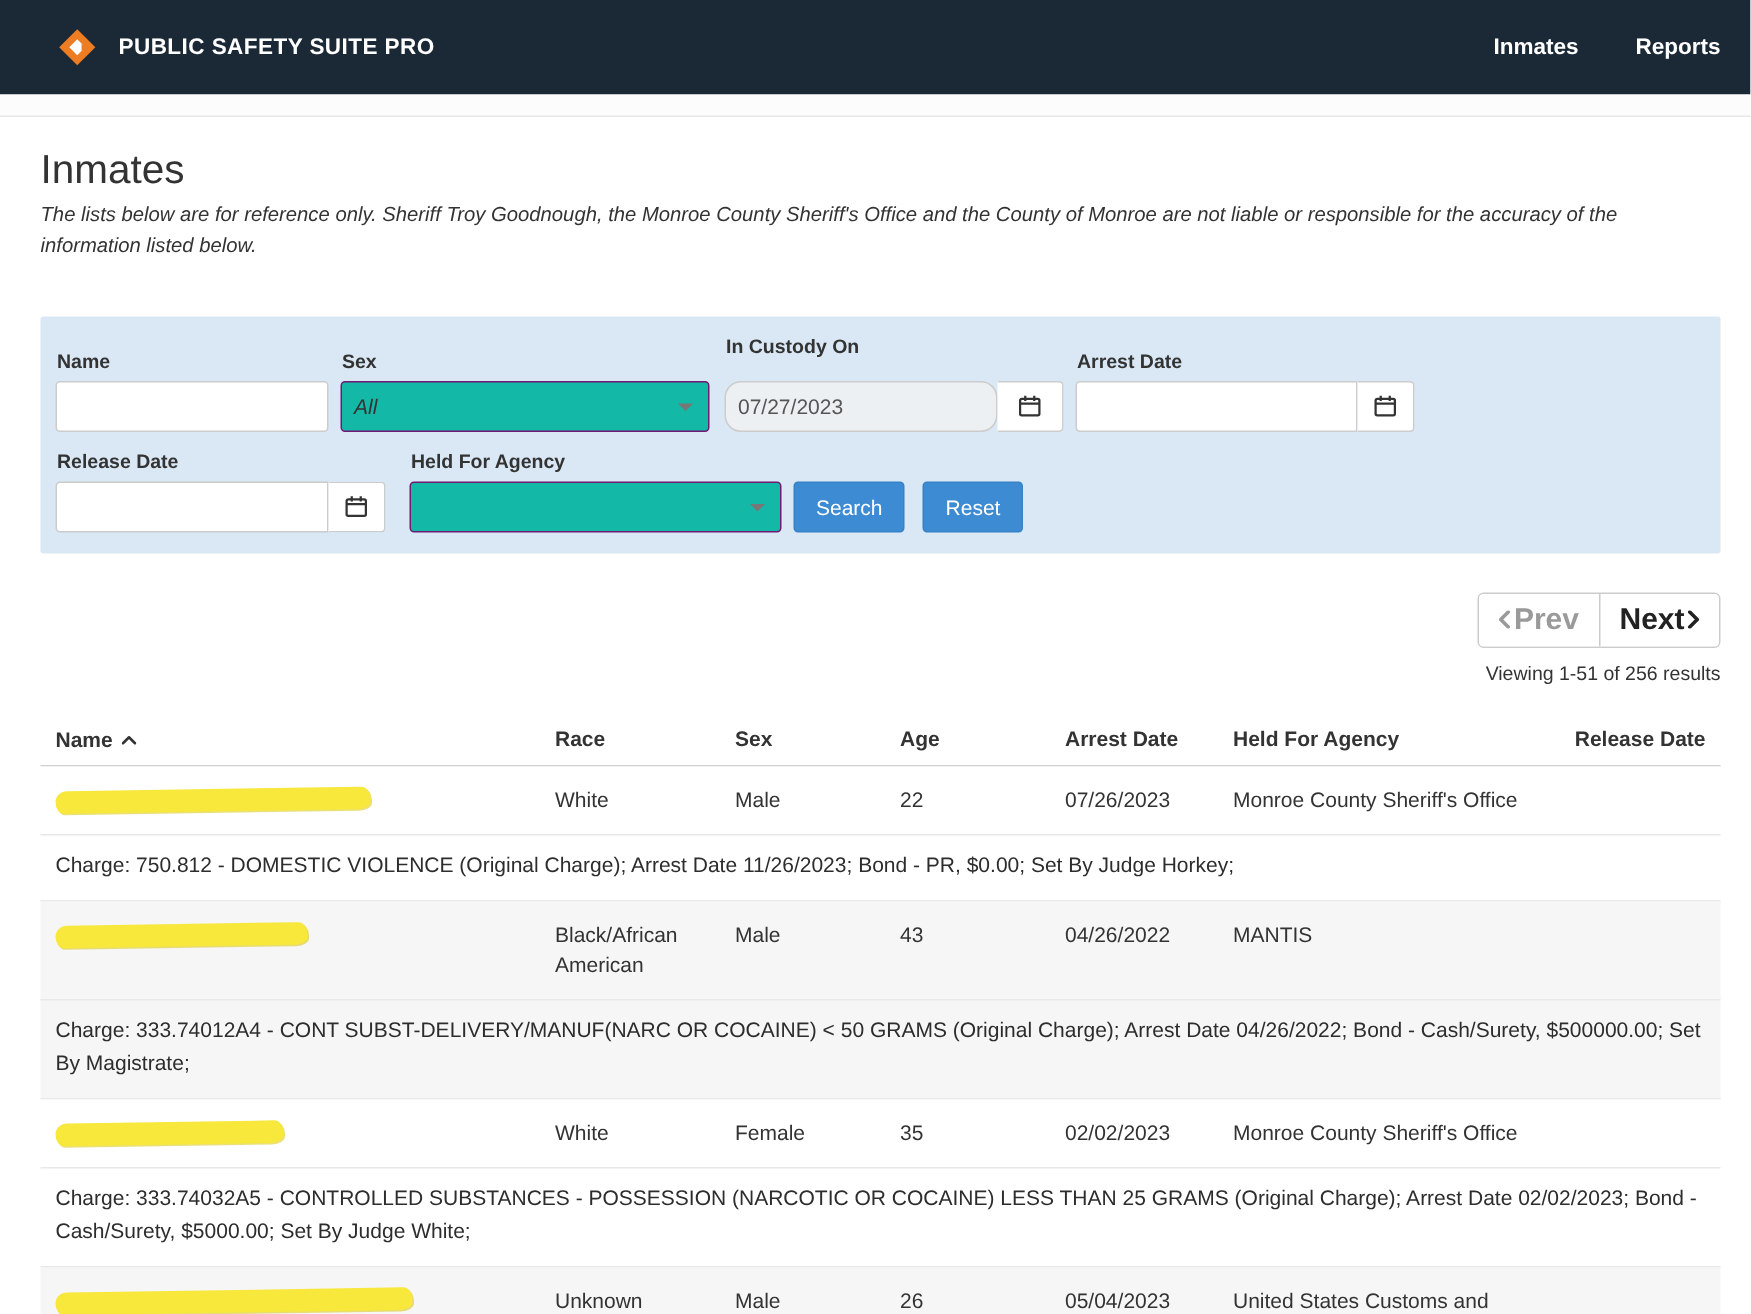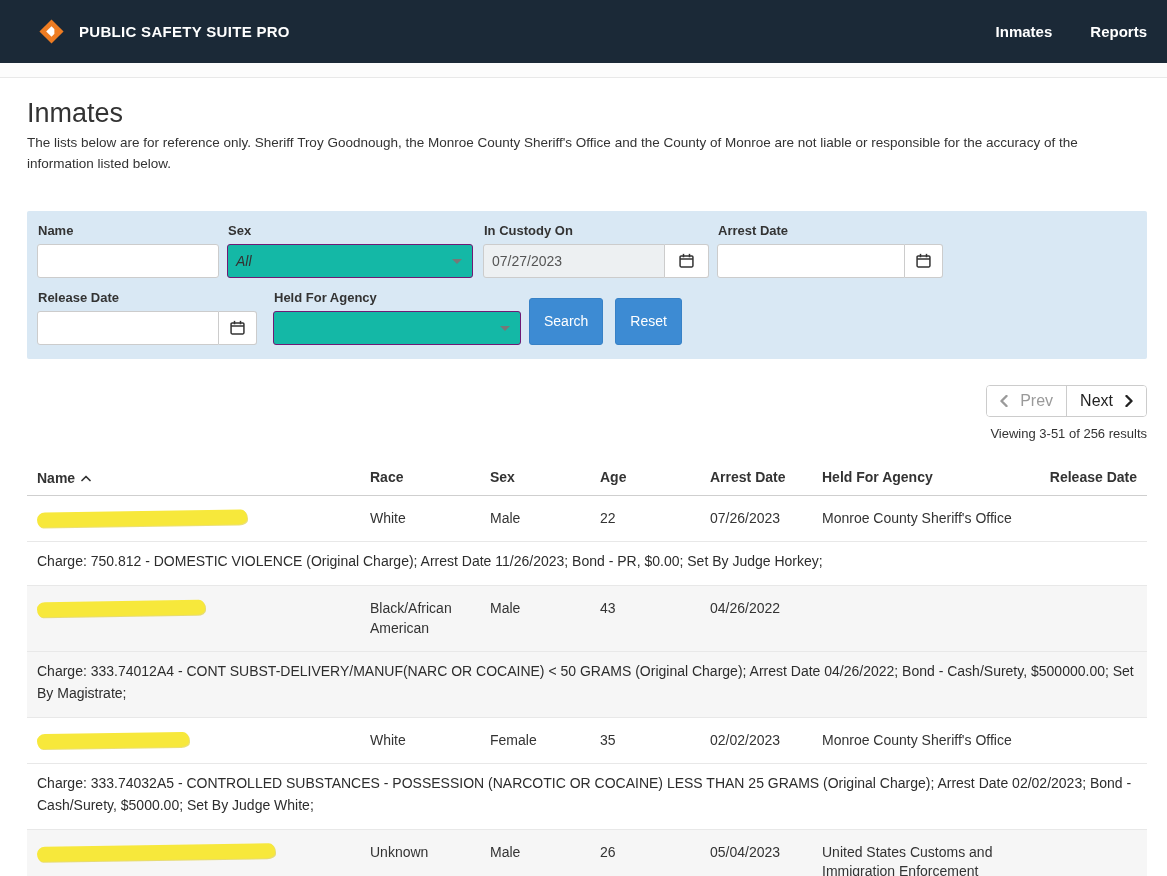--- a/index.html
+++ b/index.html
@@ -19,21 +19,21 @@
   .brand-title { color:#fff; font-size:15px; font-weight:700; letter-spacing:.3px; }
   .nav-links { margin-left:auto; display:flex; gap:38px; }
   .nav-links a { color:#fff; font-size:15px; font-weight:600; text-decoration:none; cursor:pointer; }
 
   .subbar { height:15px; background:#fcfcfc; border-bottom:1px solid #e8e8e8; }
 
   main { padding:0 20px 0 27px; }
 
   
   h1.page-title { font-size:27px; font-weight:400; color:#333; margin:20px 0 4px; }
-  .disclaimer { font-size:13.5px; line-height:1.55; color:#333; margin:0; max-width:1095px; }
+  .disclaimer { font-size:13.5px; line-height:1.55; color:#333; margin:0; max-width:1095px;font-style:italic; }
 
   
   .filter-panel {
     margin-top:36px; background:#d9e8f4; border-radius:2px;
     padding:10px 10px 14px;
   }
   .f-row { display:flex; align-items:flex-end; gap:8px; }
   .f-row + .f-row { margin-top:10px; gap:16px; }
   .f-group { display:flex; flex-direction:column; }
   .f-label { font-size:13px; font-weight:700; color:#333; margin:2px 0 6px 1px; }
@@ -54,34 +54,34 @@
     position:relative; height:34px; border:1px solid #701a75; border-radius:3px;
     background:#14b8a6; display:flex; align-items:center; padding:0 26px 0 8px;
     font-size:14px; color:#333; cursor:pointer;font-style:italic;
   }
   .selectbox::after {
     content:""; position:absolute; right:10px; top:14px;
     border-left:5px solid transparent; border-right:5px solid transparent;
     border-top:5px solid #777;
   }
   .btn-primary {
-    height:47px; padding:0 14px; background:#3d8bd3; border:1px solid #3781c6;
+    height:34px; padding:0 14px; background:#3d8bd3; border:1px solid #3781c6;
     color:#fff; font-size:14px; font-family:inherit; border-radius:3px; cursor:pointer;
   }
   .btn-search { margin-left:-8px; }
   .btn-reset { margin-left:-4px; }
 
   
   .pager-wrap { margin-top:26px; text-align:right; }
   .btn-group {
     display:inline-flex; border:1px solid #ccc; border-radius:4px; overflow:hidden; background:#fff;
   }
   .pg-btn {
-    display:flex; align-items:center; gap:12px; background:#fff; border:none;
-    padding:6px 13px; font-size:16px; font-family:inherit; cursor:pointer;
+    display:flex; align-items:center; gap:2px; background:#fff; border:none;
+    padding:6px 13px; font-size:20px; font-family:inherit; cursor:pointer;font-weight:bold;
   }
   .pg-btn.prev { color:#9a9a9a; }
   .pg-btn.next { color:#222; border-left:1px solid #ccc; }
   .viewing { margin-top:9px; font-size:13px; color:#333; }
 
   
   .table { margin-top:20px; }
   .thead, .trow {
     display:grid;
     grid-template-columns:333px 120px 110px 110px 112px 223px 1fr;
@@ -137,24 +137,24 @@
       <div class="f-group" style="width:182px;">
         <label class="f-label">Name</label>
         <input class="tbox" style="width: 182px;" value="">
       </div>
       <div class="f-group" style="width:246px;">
         <label class="f-label">Sex</label>
         <div class="selectbox">
           <span>All</span>
         </div>
       </div>
-      <div class="f-group" style="margin-left:2px;">
+      <div class="f-group" style="margin-left:2px;gap:10px;">
         <label class="f-label">In Custody On</label>
         <div class="igroup">
-          <input class="tbox readonly" style="width: 182px;" value="07/27/2023">
+          <input class="tbox readonly" style="width: 182px; border-radius: 11px;" value="07/27/2023">
           <button class="cal-btn">
             <span style="display:flex;">
               <svg width="15" height="15" viewBox="0 0 14 14" fill="none" stroke="#333" stroke-width="1.4">
                 <rect x="1" y="2.7" width="12" height="10.3" rx="1"></rect>
                 <line x1="4.2" y1="0.8" x2="4.2" y2="4"></line>
                   <line x1="9.8" y1="0.8" x2="9.8" y2="4"></line>
                 <line x1="1" y1="5.6" x2="13" y2="5.6"></line>
               </svg>
             </span>
           </button>
@@ -218,21 +218,21 @@
       </button>
       <button class="pg-btn next">
         <span>Next</span>
         <span style="display:flex;">
           <svg width="8" height="12" viewBox="0 0 8 12" fill="none" stroke="#222" stroke-width="2.4" stroke-linecap="round" stroke-linejoin="round">
               <polyline points="1.5,1 6.5,6 1.5,11"></polyline>
             </svg>
         </span>
       </button>
     </div>
-    <div class="viewing">Viewing 3-51 of 256 results</div>
+    <div class="viewing">Viewing 1-51 of 256 results</div>
   </div>
 
   <div class="table">
     <div class="thead">
       <div class="hcell">
         <span>Name</span><span class="sort-caret"><svg width="10" height="7" viewBox="0 0 10 7" fill="none" stroke="#333" stroke-width="1.7" stroke-linecap="round" stroke-linejoin="round">
               <polyline points="1,5.5 5,1.5 9,5.5"></polyline>
             </svg></span>
       </div>
       <div class="hcell">Race</div>
@@ -262,20 +262,21 @@
 
   <div class="record striped">
     <div class="trow">
       <div class="cell name-cell">
         <span class="redaction" style="width: 168px;"></span>
       </div>
       <div class="cell">Black/African American</div>
       <div class="cell">Male</div>
       <div class="cell">43</div>
       <div class="cell">04/26/2022</div>
+      <div class="cell">MANTIS</div>
       <div class="cell release"></div>
     </div>
     <div class="details">
             <div class="dline">Charge: 333.74012A4 - CONT SUBST-DELIVERY/MANUF(NARC OR COCAINE) &lt; 50 GRAMS (Original Charge); Arrest Date 04/26/2022; Bond - Cash/Surety, $500000.00; Set By Magistrate;</div>
           </div>
   </div>
 
   <div class="record">
     <div class="trow">
       <div class="cell name-cell">

